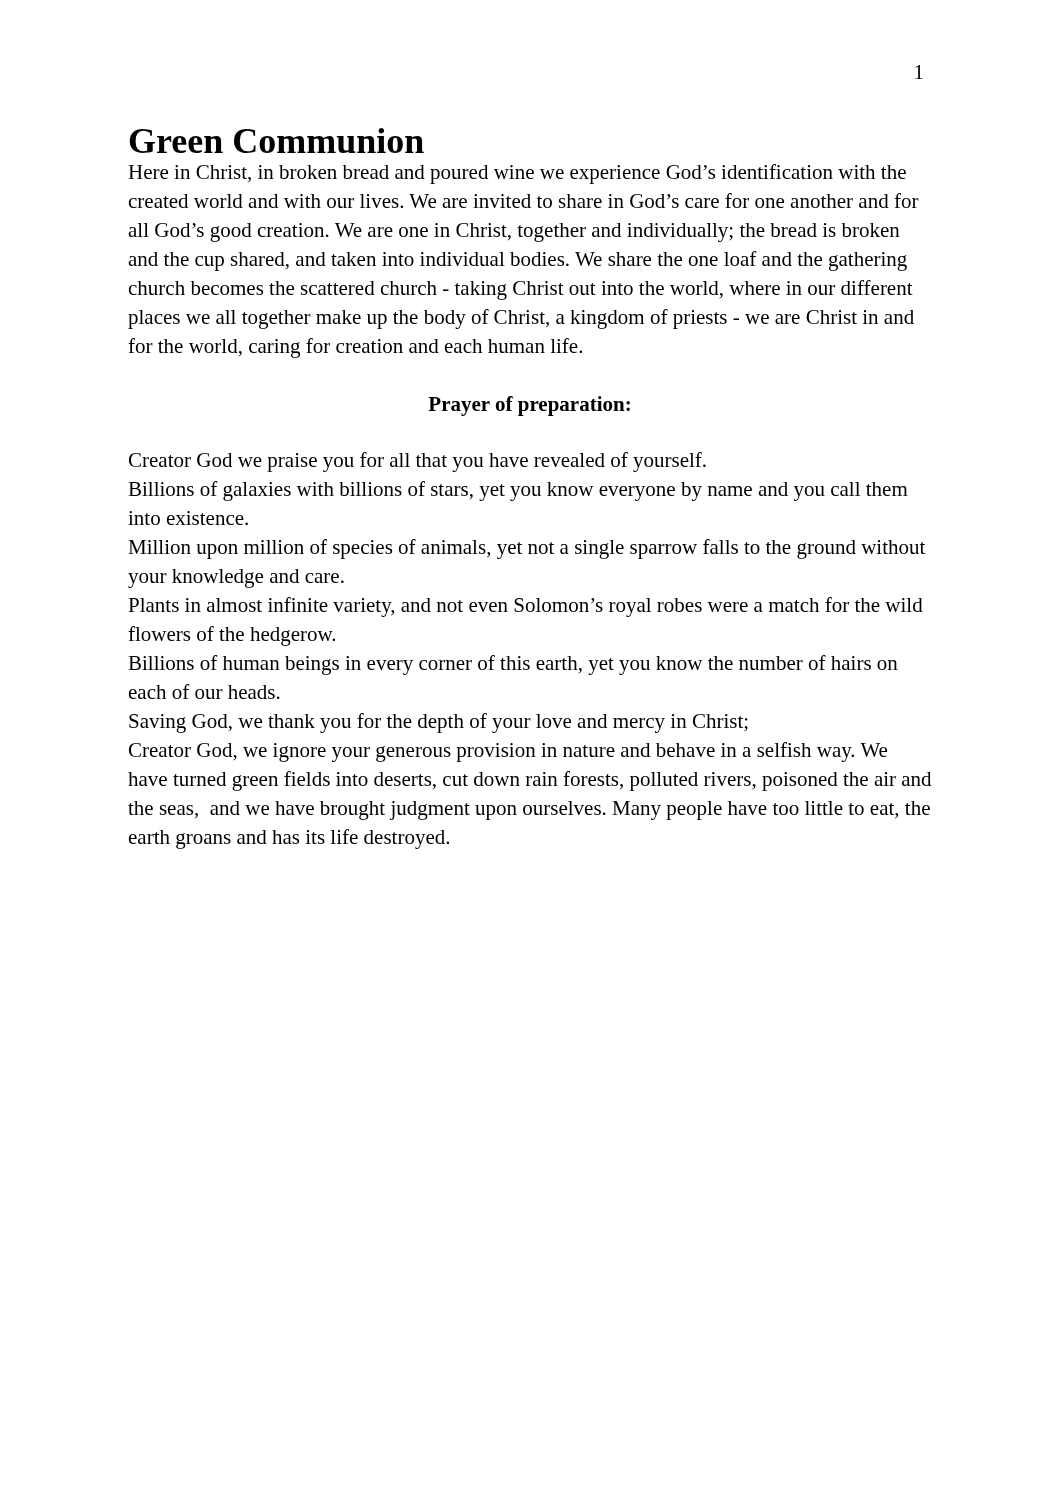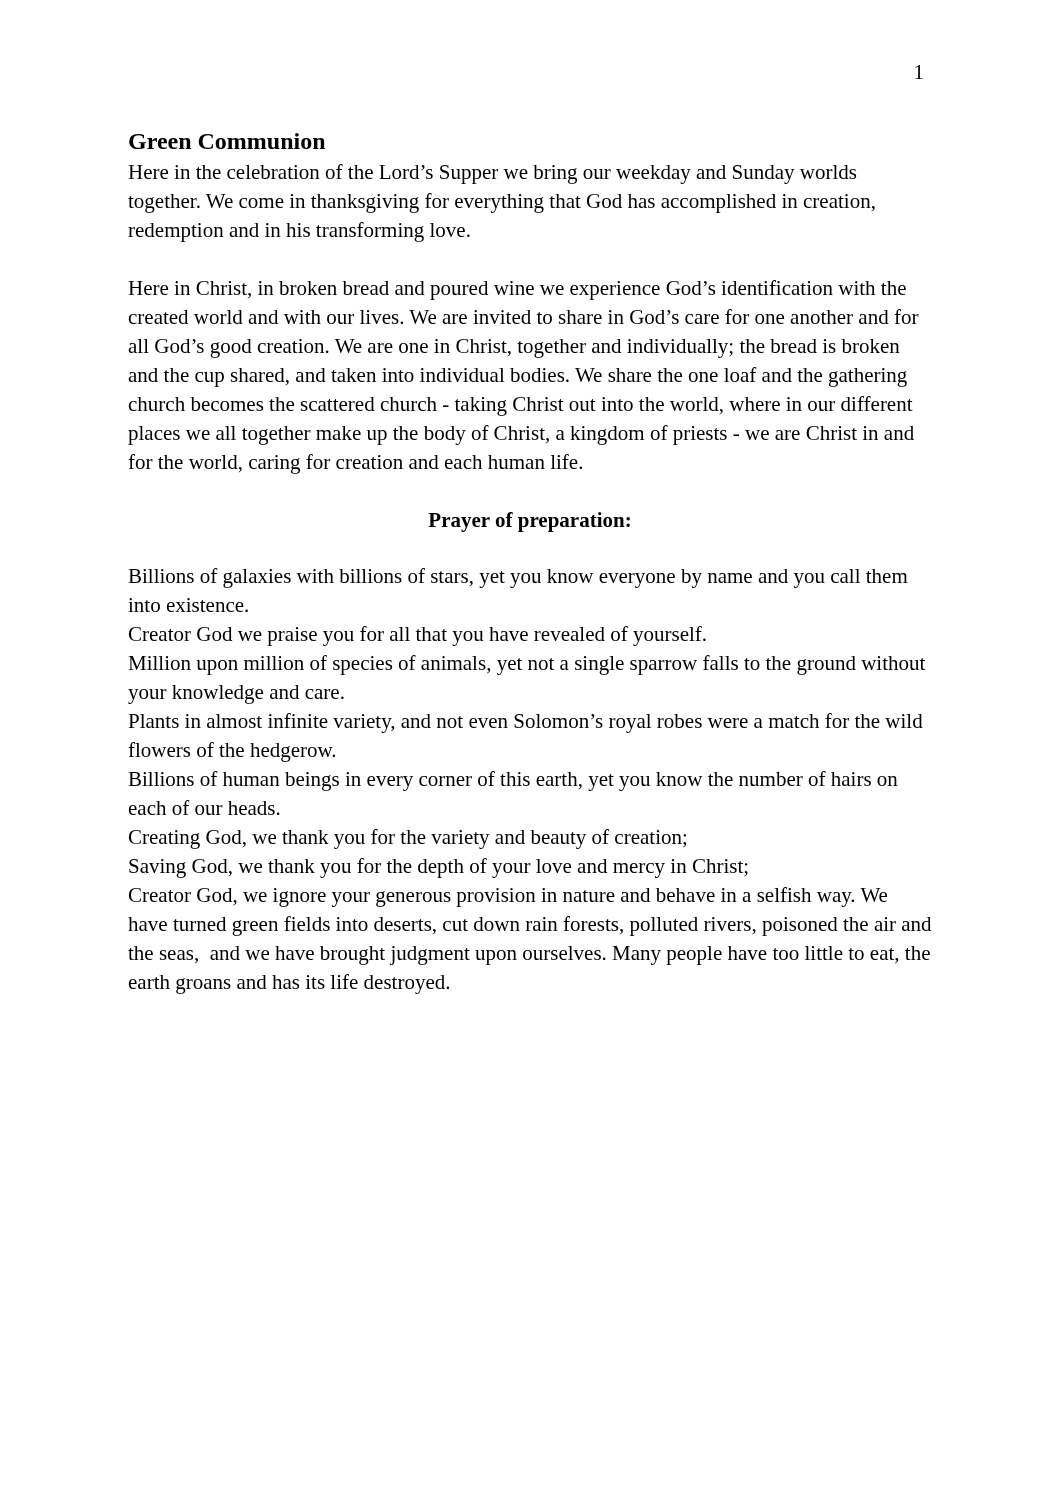--- a/index.html
+++ b/index.html
@@ -20,21 +20,21 @@
     font-size: 21px;
     line-height: 29px;
     overflow: hidden;
   }
   .page-number {
     text-align: right;
     padding-right: 8px;
   }
   .doc-title {
     margin: 37px 0 0 0;
-    font-size: 24px;
+    font-size: 36px;
     line-height: 34px;
     font-weight: bold;
   }
   .section-heading {
     text-align: center;
     font-weight: bold;
     margin: 0;
   }
   .heading-words {
     margin-top: 60px;
@@ -57,32 +57,30 @@
 <body>
 
 <div class="page">
 
   <div class="page-number">1</div>
 
   <h1 class="doc-title">Green Communion</h1>
 
   <div class="section">
 
-    <p class="para">Here in the celebration of the Lord’s Supper we bring our weekday and Sunday worlds together. We come in thanksgiving for everything that God has accomplished in creation, redemption and in his transforming love.</p>
 
 
     <p class="para">Here in Christ, in broken bread and poured wine we experience God’s identification with the created world and with our lives. We are invited to share in God’s care for one another and for all God’s good creation. We are one in Christ, together and individually; the bread is broken and the cup shared, and taken into individual bodies. We share the one loaf and the gathering church becomes the scattered church - taking Christ out into the world, where in our different places we all together make up the body of Christ, a kingdom of priests - we are Christ in and for the world, caring for creation and each human life.</p>
   </div>
 
   <div class="section">
     <p class="section-heading heading-prayer">Prayer of preparation:</p>
 
+    <p class="prayer-line">Creator God we praise you for all that you have revealed of yourself.</p>
     <p class="prayer-line">Billions of galaxies with billions of stars, yet you know everyone by name and you call them into existence.</p>
-    <p class="prayer-line">Creator God we praise you for all that you have revealed of yourself.</p>
     <p class="prayer-line">Million upon million of species of animals, yet not a single sparrow falls to the ground without your knowledge and care.</p>
     <p class="prayer-line">Plants in almost infinite variety, and not even Solomon’s royal robes were a match for the wild flowers of the hedgerow.</p>
     <p class="prayer-line">Billions of human beings in every corner of this earth, yet you know the number of hairs on each of our heads.</p>
-    <p class="prayer-line">Creating God, we thank you for the variety and beauty of creation;</p>
     <p class="prayer-line">Saving God, we thank you for the depth of your love and mercy in Christ;</p>
     <p class="prayer-line">Creator God, we ignore your generous provision in nature and behave in a selfish way. We have turned green fields into deserts, cut down rain forests, polluted rivers, poisoned the air and the seas,  and we have brought judgment upon ourselves. Many people have too little to eat, the earth groans and has its life destroyed.</p>
   </div>
 
 </div>
 
 </body></html>

